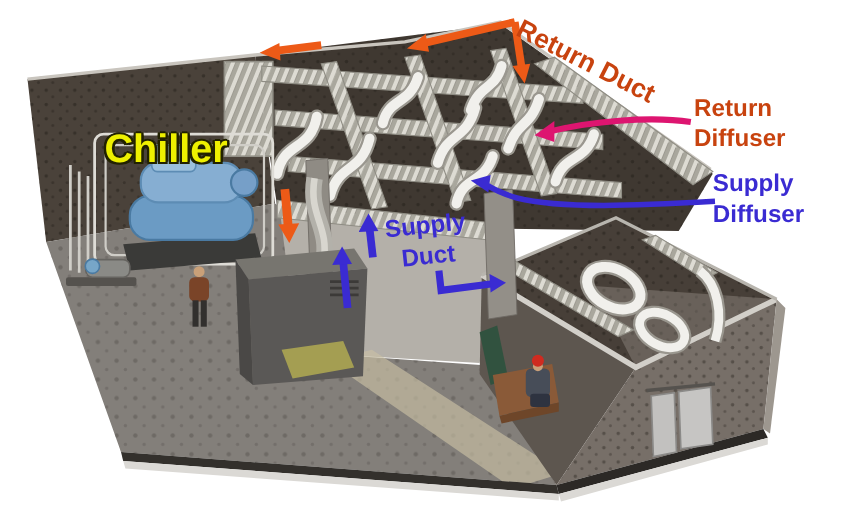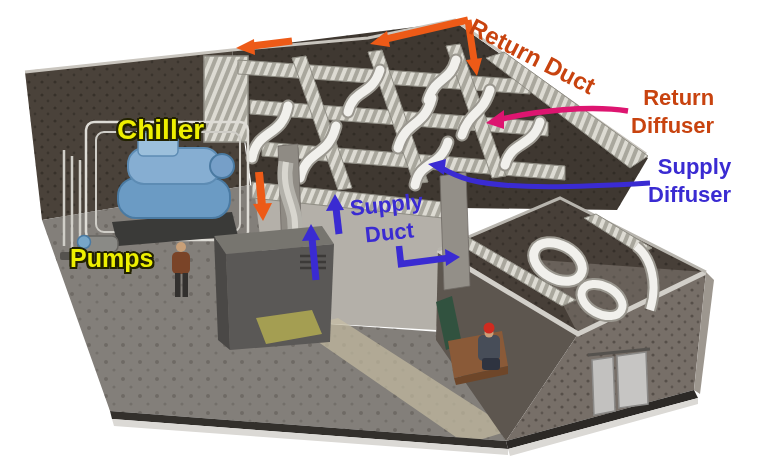--- a/index.html
+++ b/index.html
@@ -5,21 +5,21 @@
   html,body{margin:0;padding:0;background:#ffffff;}
   #stage{position:relative;width:768px;height:460px;overflow:hidden;background:#ffffff;
          font-family:"Liberation Sans","DejaVu Sans",sans-serif;}
   #scene{position:absolute;left:0;top:0;filter:blur(.3px);}
   .lbl{position:absolute;font-weight:bold;line-height:1.28;white-space:pre-line;pointer-events:none;}
   .lbl-orange{color:#c8430f;}
   .lbl-blue{color:#3a2bd2;}
   .lbl-yellow{color:#eef000;
     text-shadow:-2px -1px 0 #222200,2px -1px 0 #222200,-2px 2px 0 #222200,2px 2px 0 #222200,
                 0 -2px 0 #222200,0 2px 0 #222200,-2px 0 0 #222200,2px 0 0 #222200;}
-  .sz24{font-size:24px;} .sz22{font-size:22px;text-align:right;} .sz28{font-size:28px;margin-left:22px;} .sz25{font-size:25px;}
+  .sz24{font-size:24px;} .sz22{font-size:22px;} .sz28{font-size:36px;} .sz25{font-size:25px;}
 </style>
 </head>
 <body>
 
 <div id="stage">
 
 <svg id="scene" width="768" height="460" viewBox="0 0 768 460">
   <defs>
     <pattern id="patWall" width="13" height="13" patternUnits="userSpaceOnUse">
       <circle cx="3" cy="4" r="1.6" fill="#241f1a" opacity="0.5"></circle>
@@ -226,16 +226,15 @@
 Diffuser</div>
 
 <div class="lbl lbl-blue sz22" style="left:648px;top:153px;">Supply
 Diffuser</div>
 
 <div class="lbl lbl-blue sz22" style="left:342px;top:191px;width:92px;text-align:center;transform:rotate(-6deg);">Supply
 Duct</div>
 
 <div class="lbl lbl-yellow sz28" style="left:95px;top:112px;">Chiller</div>
 
-<div class="lbl lbl-yellow sz25" style="left:70px;top:242px;">Pumps</div>
 
 
 </div>
 
 </body></html>

